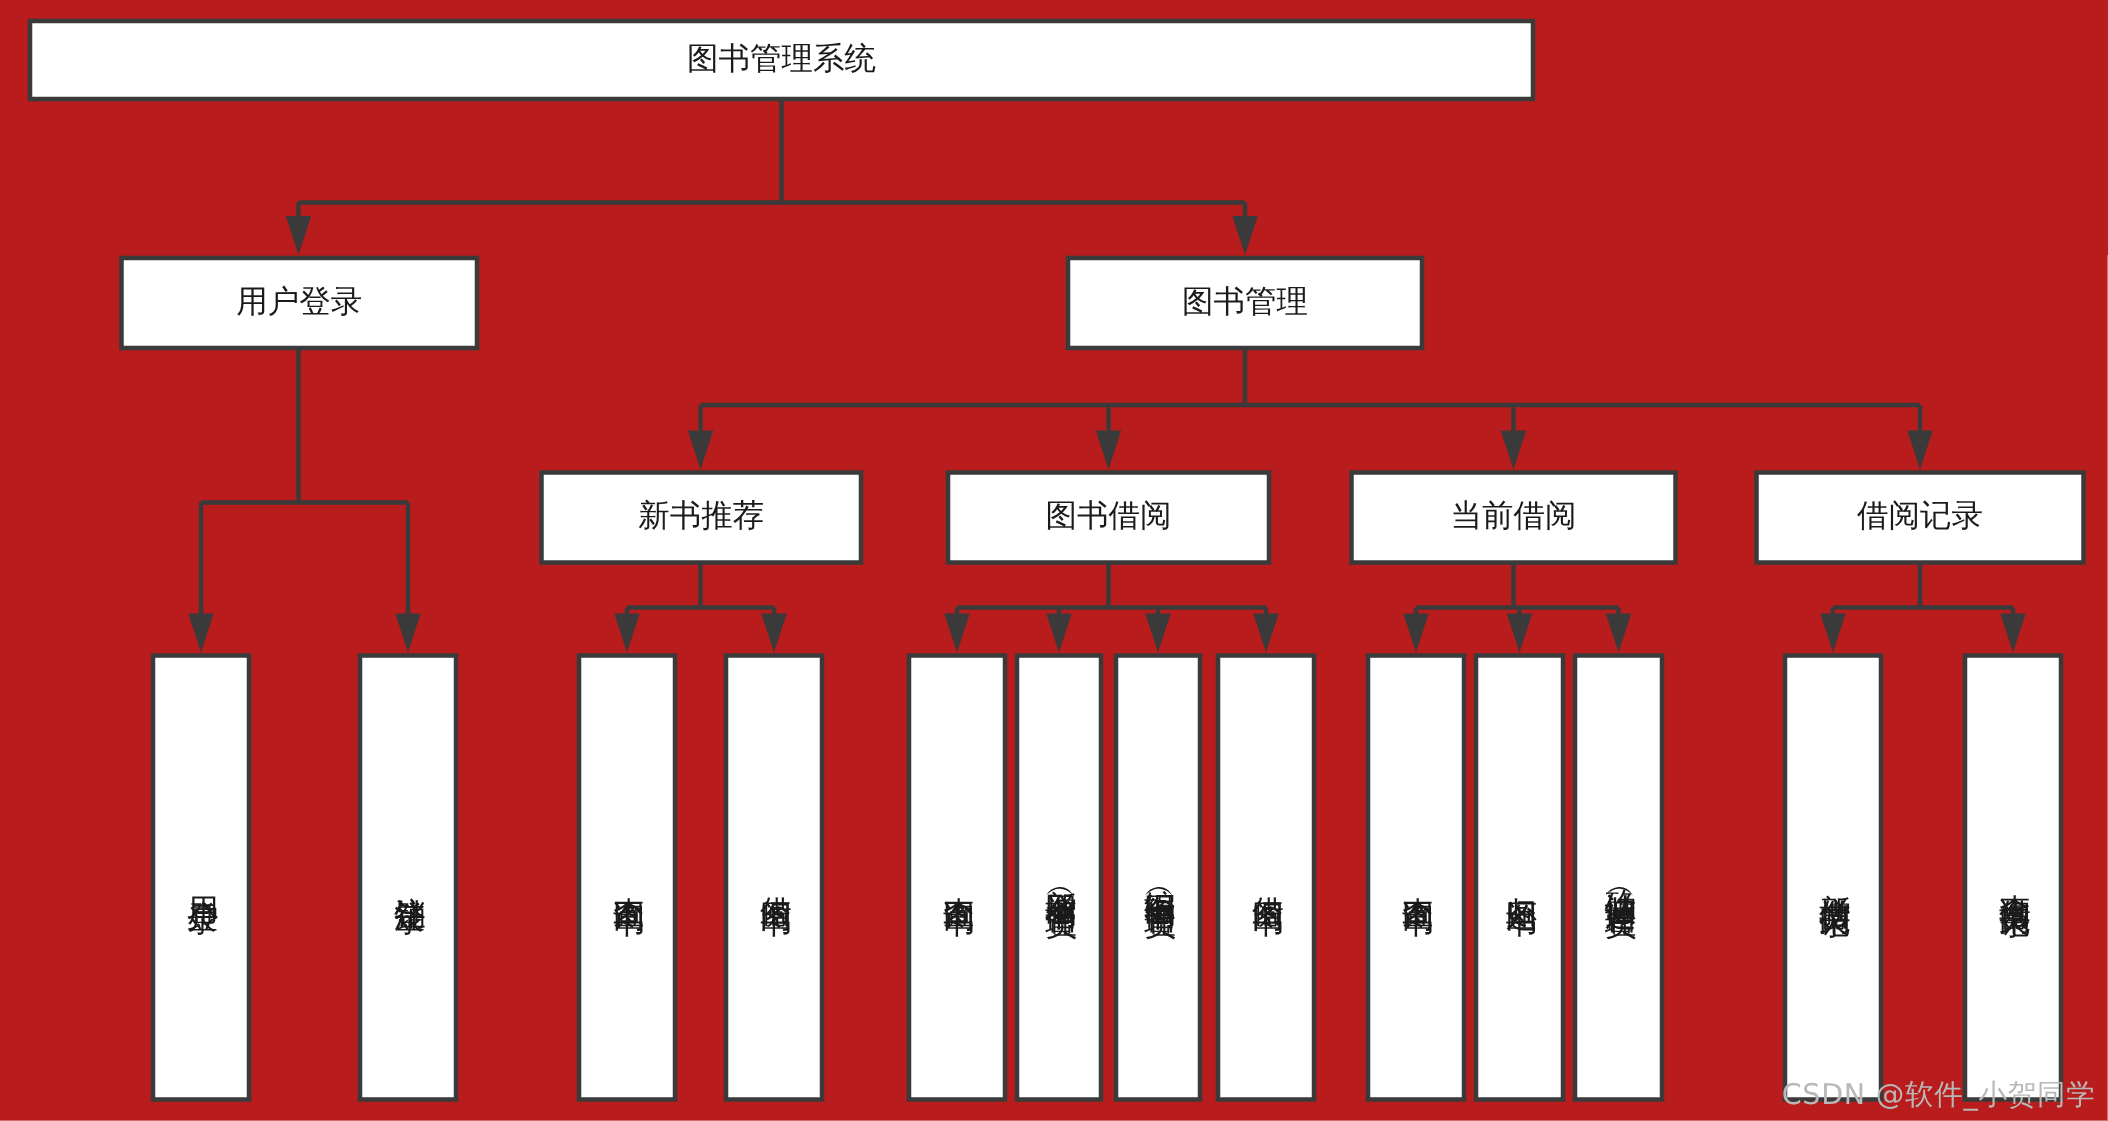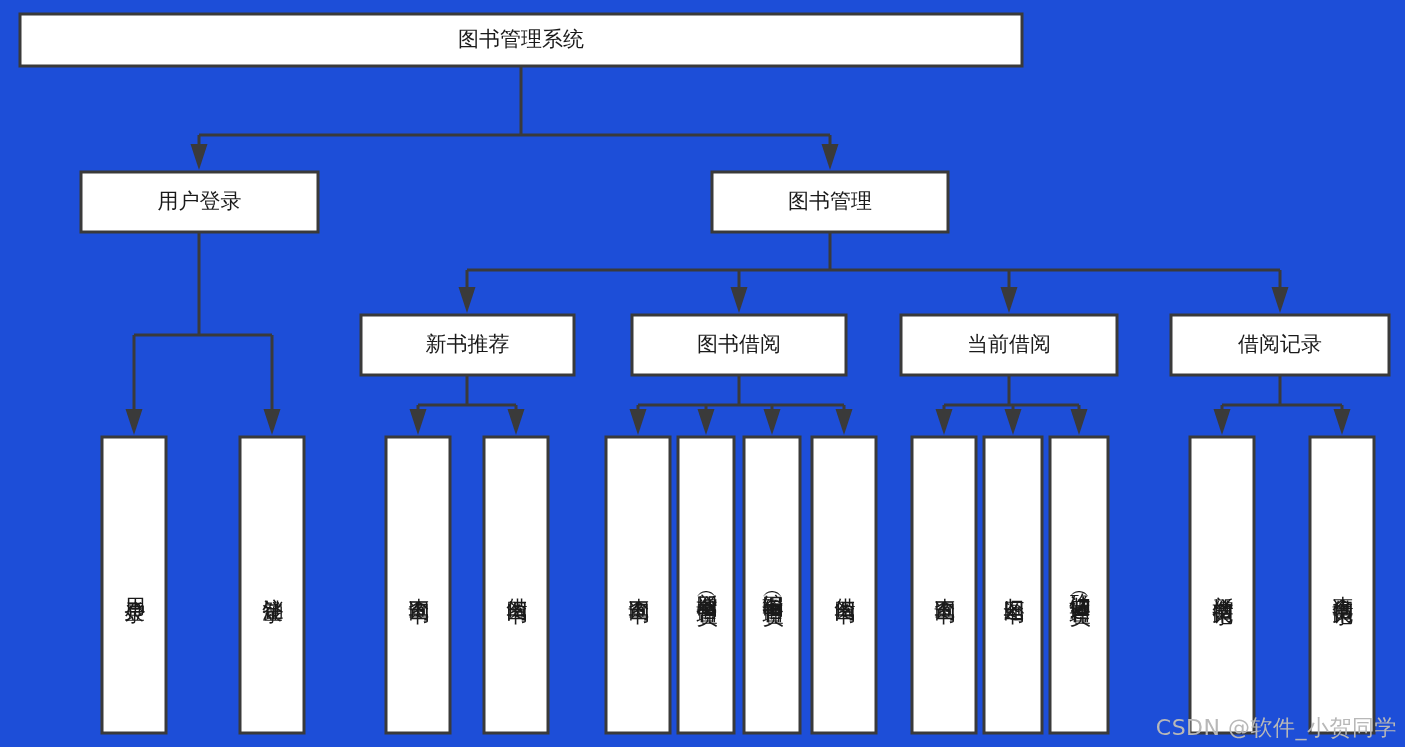--- a/index.html
+++ b/index.html
@@ -11,21 +11,21 @@
   body {
     width: 1405px;
     height: 747px;
     font-family: "DejaVu Sans", "Liberation Sans", sans-serif;
     overflow: hidden;
   }
   #diagram-root {
     position: relative;
     width: 1405px;
     height: 747px;
-    background: #1d4ed8;
+    background: #b91c1c;
   }
   svg.diagram-canvas {
     position: absolute;
     left: 0;
     top: 0;
     width: 1405px;
     height: 747px;
     display: block;
   }
   .node-box {
@@ -55,21 +55,21 @@
   }
   .arrow-head {
     fill: #3a3a3a;
     stroke: none;
   }
   .watermark-text {
     position: absolute;
     right: 8px;
     bottom: 4px;
     font-family: "DejaVu Sans", "Liberation Sans", sans-serif;
-    font-size: 22px;
+    font-size: 19px;
     color: #b8b8b8;
     white-space: nowrap;
     letter-spacing: 0.5px;
     user-select: none;
   }
 </style>
 </head>
 <body>
 
 <div id="diagram-root">

